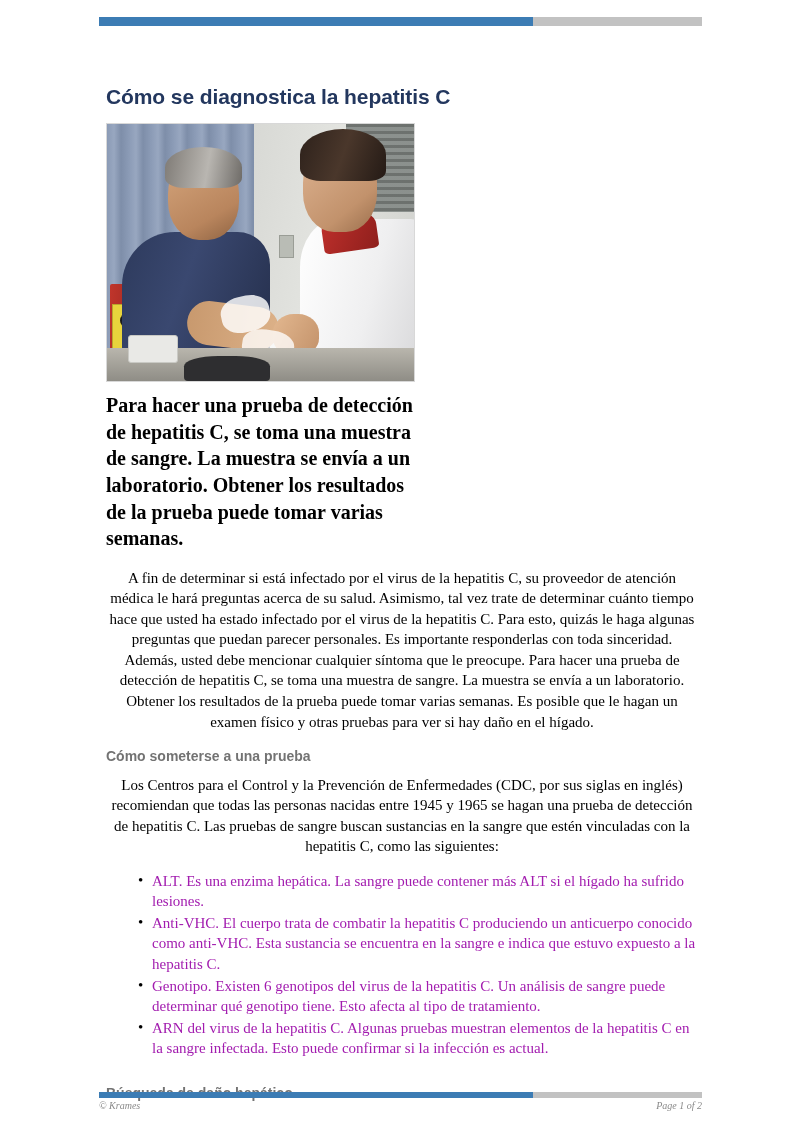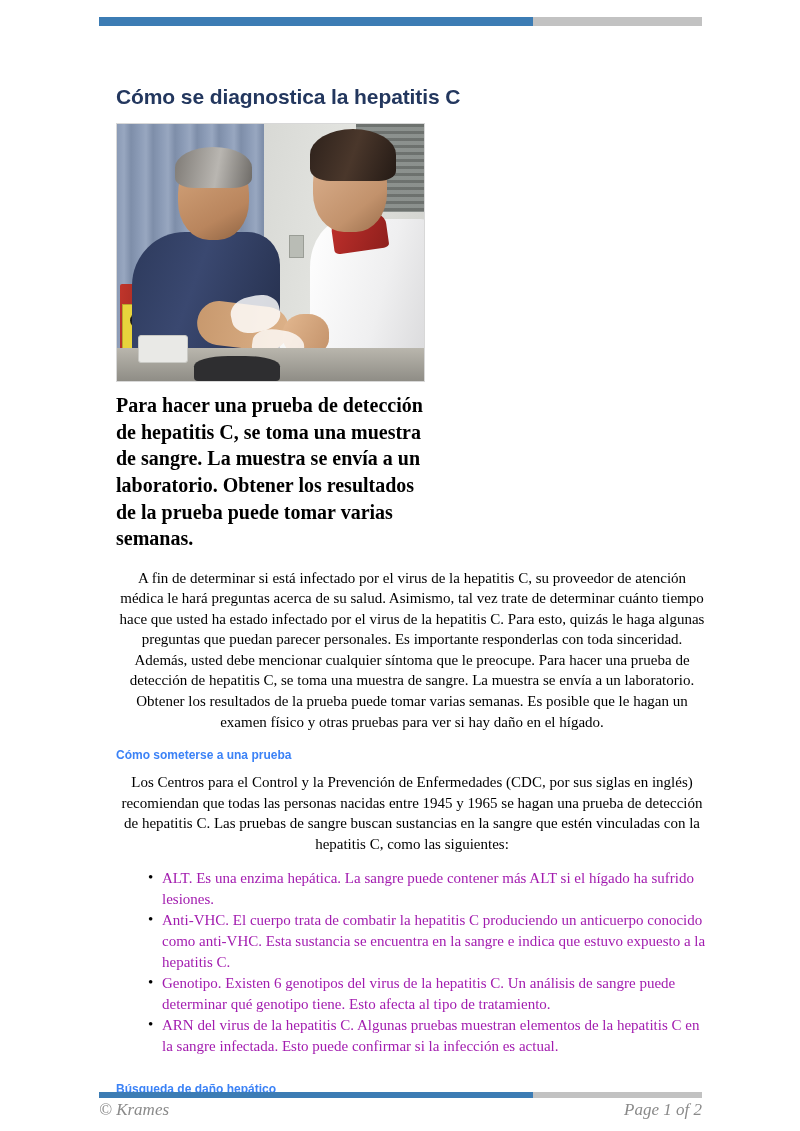--- a/index.html
+++ b/index.html
@@ -35,21 +35,21 @@
   }
   .header-rule .seg-gray {
     flex: 1;
     height: 100%;
     background: #c2c2c2;
   }
 
   
   .content {
     position: absolute;
-    left: 116px;
+    left: 106px;
     top: 84px;
     width: 592px;
   }
 
   h1.doc-title {
     font-family: "Liberation Sans", "DejaVu Sans", sans-serif;
     font-size: 21px;
     font-weight: bold;
     color: #23375e;
     margin: 0 0 14px 0;
@@ -197,23 +197,23 @@
   p.body {
     font-size: 15px;
     color: #000000;
     line-height: 1.37;
     margin: 0 0 14px 0;
     text-align: center;
   }
 
   h2.section {
     font-family: "Liberation Sans", "DejaVu Sans", sans-serif;
-    font-size: 12px;
+    font-size: 14px;
     font-weight: bold;
-    color: #3b82f6;
+    color: #737373;
     margin: 16px 0 9px 0;
     line-height: 1.25;
   }
   h2.section.spaced { margin-top: 26px; }
 
   ul.bullets {
     margin: 0 0 14px 0;
     padding: 0 0 0 32px;
     list-style: none;
   }
@@ -249,21 +249,21 @@
   .footer {
     position: absolute;
     left: 99px;
     top: 1100px;
     width: 603px;
     display: flex;
     justify-content: space-between;
     align-items: center;
     font-family: "Liberation Serif", "DejaVu Serif", serif;
     font-style: italic;
-    font-size: 17px;
+    font-size: 10px;
     color: #8a8a8a;
   }
 </style>
 </head>
 <body>
 
 <div class="page">
 
   <div class="header-rule">
     <div class="seg-blue"></div>

